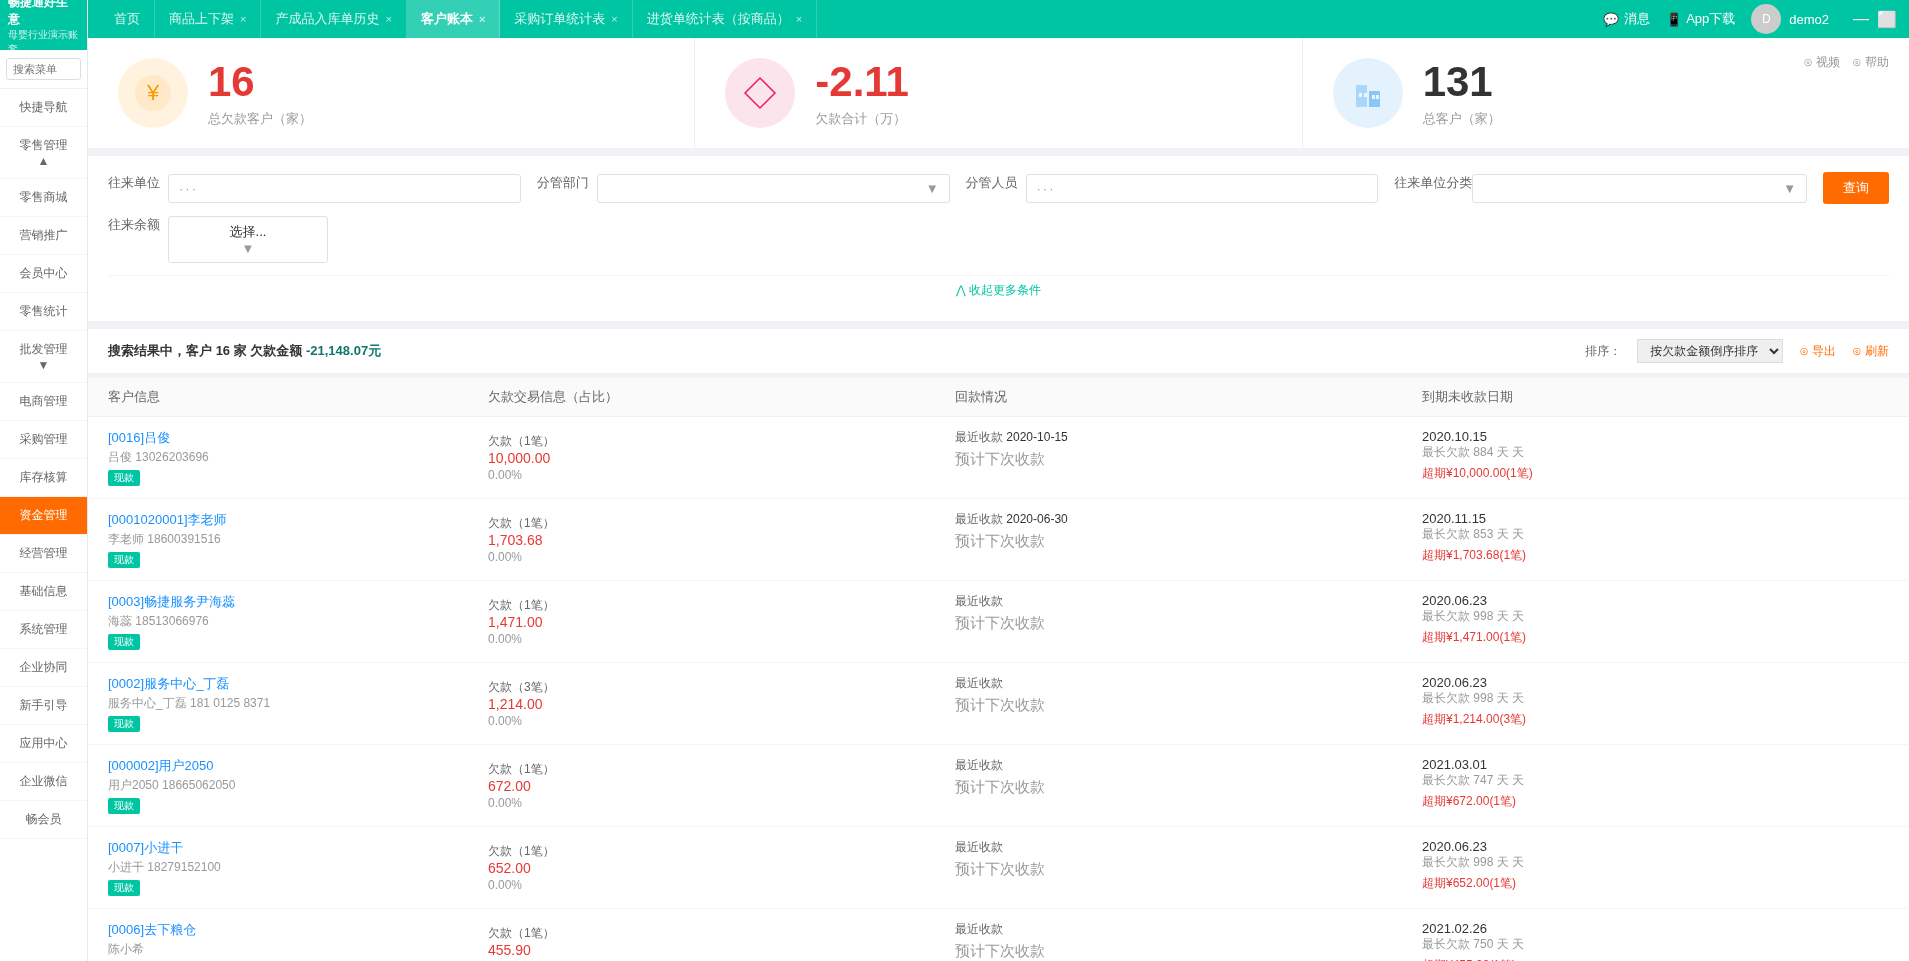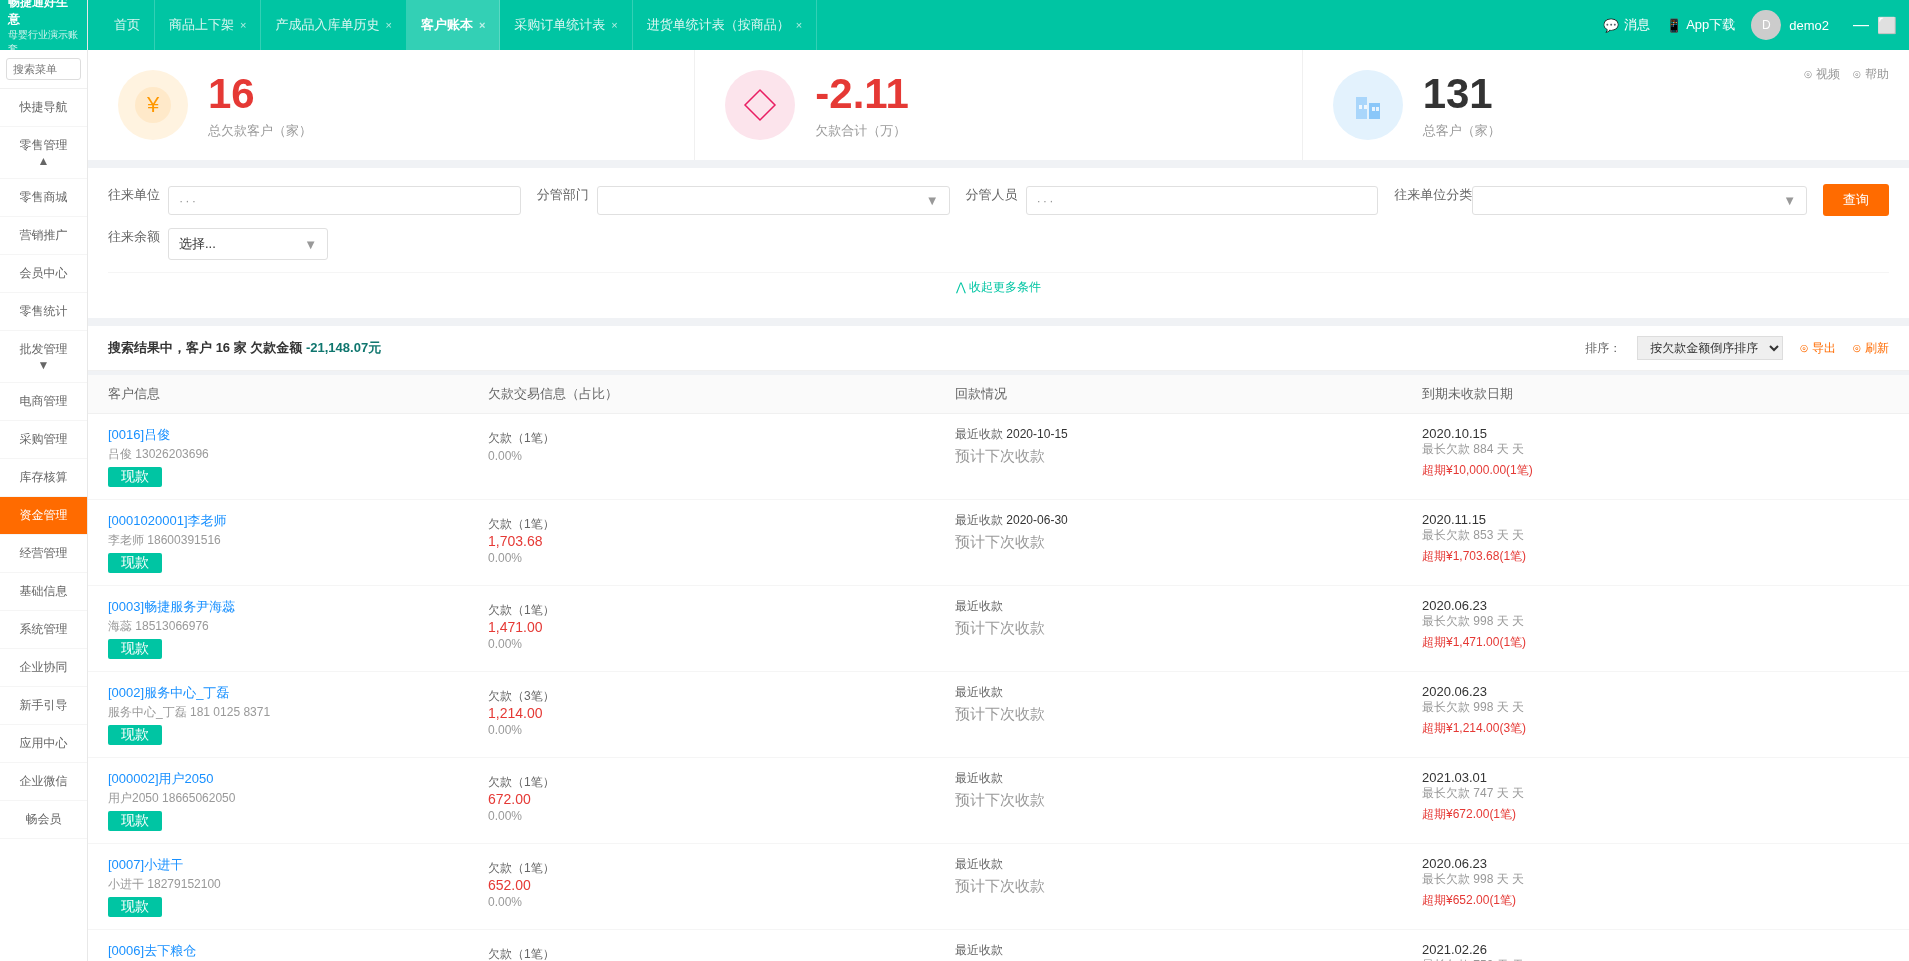--- a/index.html
+++ b/index.html
@@ -13,21 +13,21 @@
     .sidebar-search { padding: 8px 6px; border-bottom: 1px solid #f0f0f0; }
     .sidebar-search input { width: 100%; border: 1px solid #ddd; border-radius: 3px; padding: 4px 6px; font-size: 11px; color: #999; }
     .sidebar-nav-item { padding: 10px 16px; text-align: center; font-size: 12px; color: #666; cursor: pointer; border-bottom: 1px solid #f5f5f5; }
     .sidebar-nav-item.active { background: #ff6b00; color: white; }
     .sidebar-nav-item.has-arrow { display: flex; align-items: center; justify-content: center; gap: 2px; }
 
     
     .main { flex: 1; display: flex; flex-direction: column; overflow: hidden; }
 
     
-    .topbar { height: 50px; background: #00c5a3; display: flex; align-items: center; padding: 0 12px; gap: 0; flex-shrink: 0; position: relative; }
+    .topbar { height: 38px; background: #00c5a3; display: flex; align-items: center; padding: 0 12px; gap: 0; flex-shrink: 0; position: relative; }
     .tab { display: flex; align-items: center; padding: 0 14px; height: 50px; font-size: 13px; color: rgba(255,255,255,0.85); cursor: pointer; gap: 6px; border-right: 1px solid rgba(255,255,255,0.2); }
     .tab.active { background: rgba(255,255,255,0.2); color: white; font-weight: bold; }
     .tab .close-x { font-size: 11px; color: rgba(255,255,255,0.7); }
     .topbar-right { margin-left: auto; display: flex; align-items: center; gap: 16px; color: white; font-size: 13px; }
     .topbar-right .icon-btn { display: flex; align-items: center; gap: 4px; cursor: pointer; }
     .topbar-actions { display: flex; align-items: center; gap: 8px; margin-left: 8px; }
     .topbar-actions span { color: white; cursor: pointer; font-size: 16px; }
 
     
     .content { flex: 1; overflow-y: auto; background: #f0f2f5; }
@@ -66,21 +66,21 @@
     .result-actions { display: flex; align-items: center; gap: 16px; font-size: 12px; color: #666; }
     .result-actions .sort-select { border: 1px solid #ddd; border-radius: 0; padding: 3px 8px; font-size: 12px; color: #333; }
     .result-actions .action-btn { color: #ff6b00; cursor: pointer; }
 
     
     .table-container { background: white; }
     .table-header { display: grid; grid-template-columns: 380px 1fr 1fr 1fr; padding: 10px 20px; background: #fafafa; border-bottom: 1px solid #f0f0f0; font-size: 13px; color: #666; font-weight: 500; }
     .table-row { display: grid; grid-template-columns: 380px 1fr 1fr 1fr; padding: 12px 20px; border-bottom: 1px solid #f5f5f5; align-items: start; }
     .customer-info .customer-name { color: #1890ff; font-size: 13px; text-decoration: none; cursor: pointer; }
     .customer-info .customer-contact { color: #999; font-size: 12px; margin-top: 2px; }
-    .tag { display: inline-block; padding: 1px 13px; border-radius: 2px; font-size: 14px; margin-top: 4px; }
+    .tag { display: inline-block; padding: 1px 6px; border-radius: 2px; font-size: 10px; margin-top: 4px; }
     .tag.green { background: #00c5a3; color: white; }
     .debt-amount { color: #e53935; font-size: 14px; font-weight: 500; cursor: pointer; }
     .debt-info { font-size: 12px; color: #666; margin-top: 4px; }
     .debt-percent { color: #999; font-size: 12px; margin-top: 2px; }
     .recovery-info { font-size: 12px; color: #666; }
     .recovery-info .date { color: #333; }
     .recovery-next { font-size: 15px; color: #999; margin-top: 4px; }
     .due-date { font-size: 13px; color: #333; }
     .overdue { color: #e53935; font-size: 12px; margin-top: 4px; cursor: pointer; }
     .overdue-days { color: #999; font-size: 12px; }
@@ -249,21 +249,21 @@
           <div class="filter-input">
             <span></span>
             <span class="arrow">▼</span>
           </div>
         </div>
         <button class="filter-btn">查询</button>
       </div>
       <div class="filter-row">
         <div class="filter-group">
           <span class="filter-label">往来余额</span>
-          <div class="filter-input" style="max-width:160px;">
+          <div class="filter-input" style="max-width:160px;flex-direction:column;">
             <span>选择...</span>
             <span class="arrow">▼</span>
           </div>
         </div>
       </div>
       <div class="collapse-bar">
         <span>⋀ 收起更多条件</span>
       </div>
     </div>
 
@@ -296,20 +296,21 @@
         <div>客户信息</div>
         <div>欠款交易信息（占比）</div>
         <div>回款情况</div>
         <div>到期未收款日期</div>
       </div>
       <div id="table-rows-container">
       <div class="table-row">
             <div class="customer-info"><a class="customer-name">[0016]吕俊</a><div class="customer-contact">吕俊 13026203696</div><span class="tag green">现款</span></div>
             <div>
               <div class="debt-info">欠款（1笔）</div>
+              <div class="debt-amount">10,000.00</div>
               <div class="debt-percent">0.00%</div>
             </div>
             <div>
               <div class="recovery-info">最近收款  <span class="date">2020-10-15</span></div>
               <div class="recovery-next">预计下次收款</div>
             </div>
             <div>
               <div class="due-date">2020.10.15</div>
               <div class="overdue-days">最长欠款 884 天 天</div>
               <div class="overdue">超期¥10,000.00(1笔)</div>

